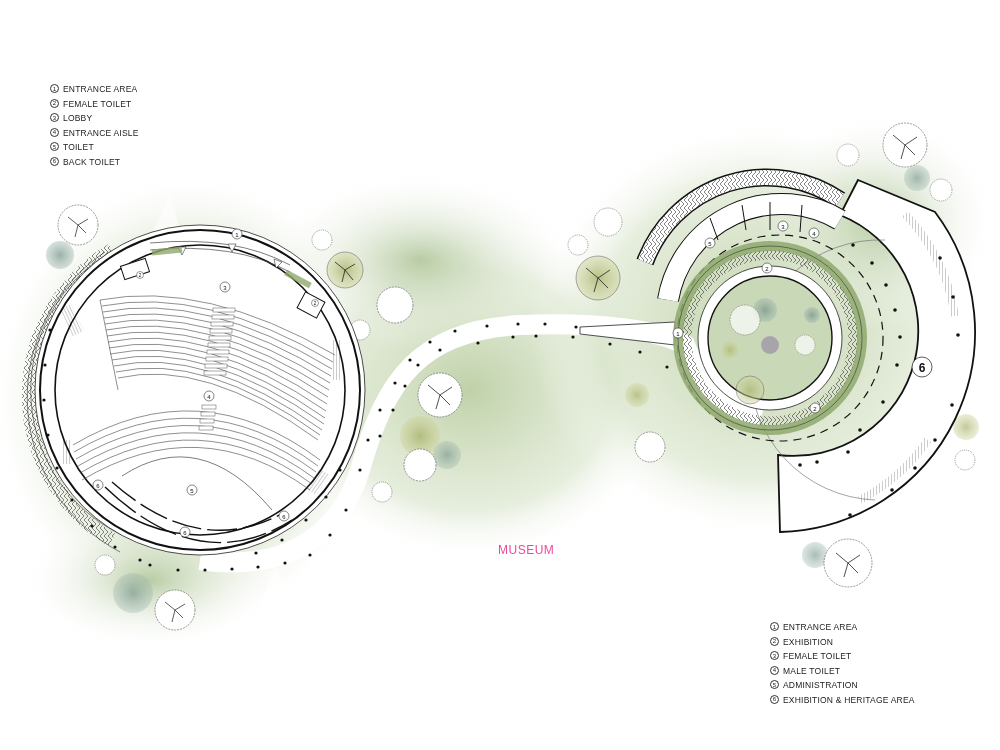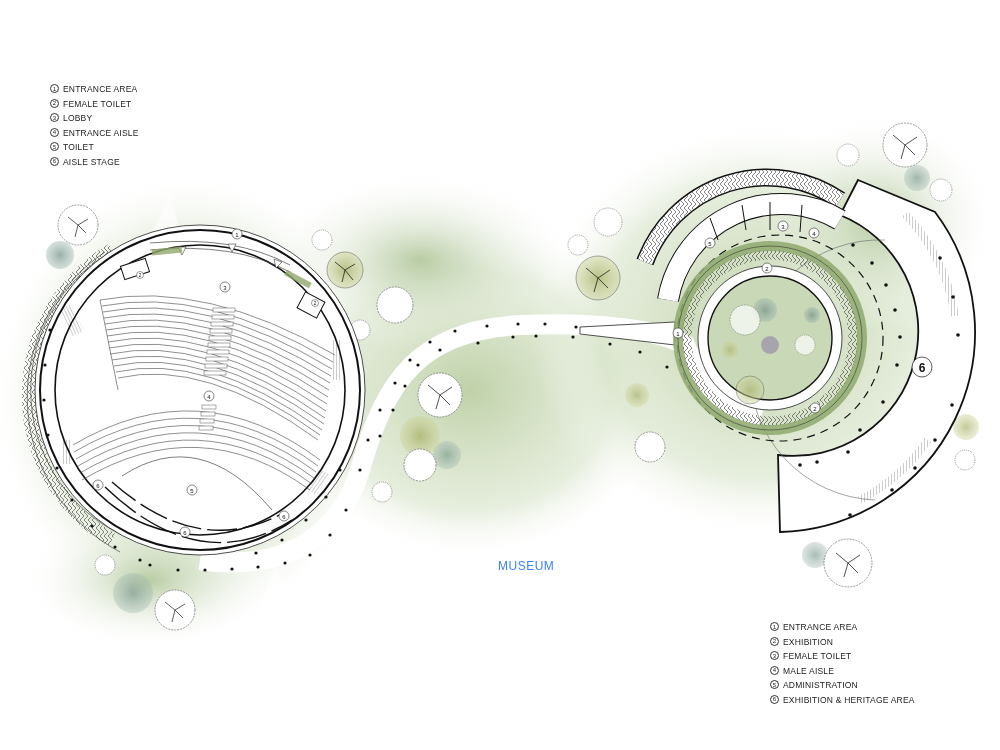--- a/index.html
+++ b/index.html
@@ -1,21 +1,21 @@
 <!DOCTYPE html>
 <html><head>
 <meta charset="utf-8">
 <style>
   html,body{margin:0;padding:0;background:#fff;}
   body{width:1000px;height:750px;position:relative;overflow:hidden;font-family:"Liberation Sans",sans-serif;}
   svg#plan{position:absolute;left:0;top:0;}
   .legend{position:absolute;font-size:8.5px;color:#222;letter-spacing:0.2px;}
   .legend .row{display:flex;align-items:flex-start;height:14.5px;}
   .legend .num{width:9px;height:9px;border:1px solid #333;border-radius:50%;font-size:6px;display:flex;align-items:center;justify-content:center;margin-right:4px;box-sizing:border-box;}
-  .museum-label{position:absolute;left:498px;top:559px;font-size:12px;color:#3b82f6;letter-spacing:0.5px;}
+  .museum-label{position:absolute;left:498px;top:543px;font-size:12px;color:#ec4899;letter-spacing:0.5px;}
 </style>
 </head>
 <body>
 
 <svg id="plan" width="1000" height="750" viewBox="0 0 1000 750">
   <defs>
     <radialGradient id="g1" cx="50%" cy="50%" r="50%">
       <stop offset="0%" stop-color="#b9cc9f" stop-opacity="0.9"></stop>
       <stop offset="70%" stop-color="#d5e2c6" stop-opacity="0.6"></stop>
       <stop offset="100%" stop-color="#ffffff" stop-opacity="0"></stop>
@@ -365,40 +365,40 @@
   <div class="row">
       <span class="num">4</span>
       <span>ENTRANCE AISLE</span>
     </div>
   <div class="row">
       <span class="num">5</span>
       <span>TOILET</span>
     </div>
   <div class="row">
       <span class="num">6</span>
-      <span>AISLE STAGE</span>
+      <span>BACK TOILET</span>
     </div>
 </div>
 
 <div class="legend" style="left:770px;top:622px;">
   <div class="row">
       <span class="num">1</span>
       <span>ENTRANCE AREA</span>
     </div>
   <div class="row">
       <span class="num">2</span>
       <span>EXHIBITION</span>
     </div>
   <div class="row">
       <span class="num">3</span>
       <span>FEMALE TOILET</span>
     </div>
   <div class="row">
       <span class="num">4</span>
-      <span>MALE AISLE</span>
+      <span>MALE TOILET</span>
     </div>
   <div class="row">
       <span class="num">5</span>
       <span>ADMINISTRATION</span>
     </div>
   <div class="row">
       <span class="num">6</span>
       <span>EXHIBITION &amp; HERITAGE AREA</span>
     </div>
 </div>

